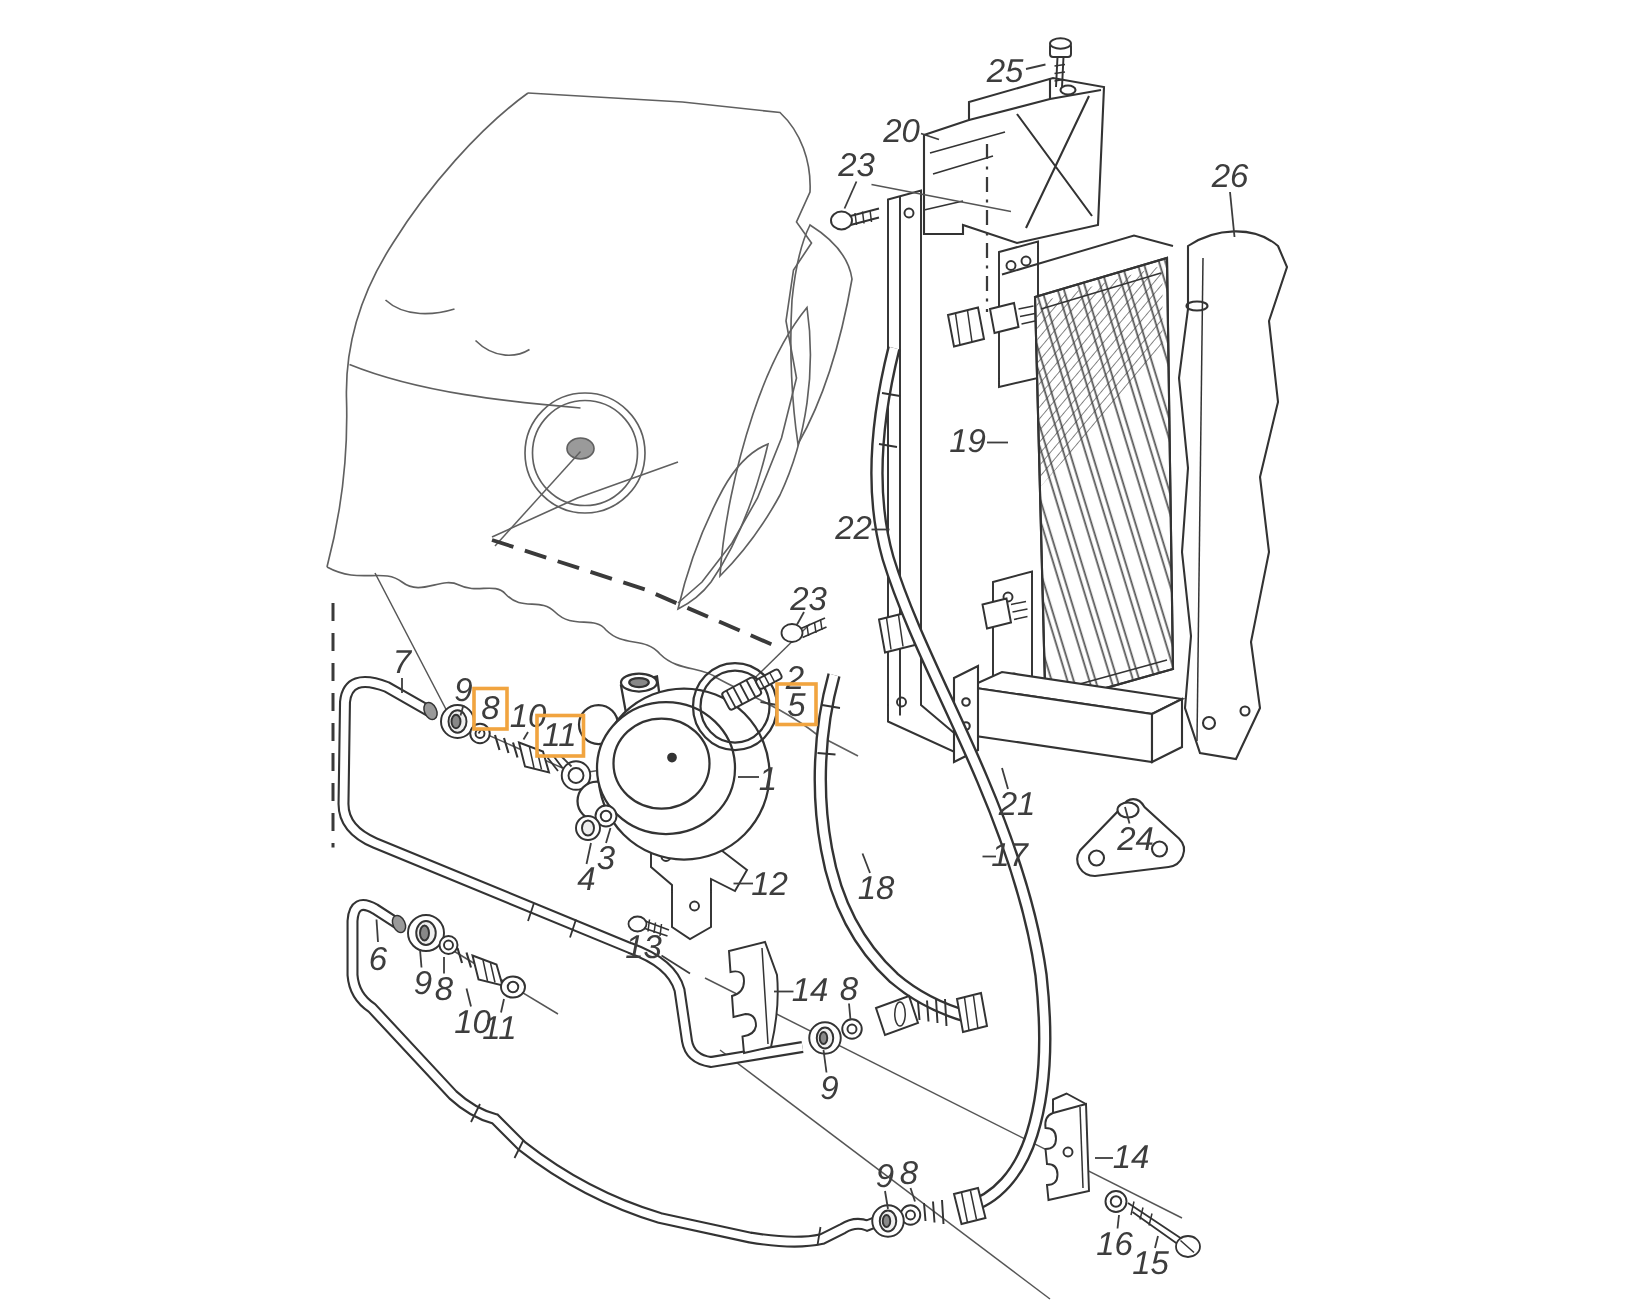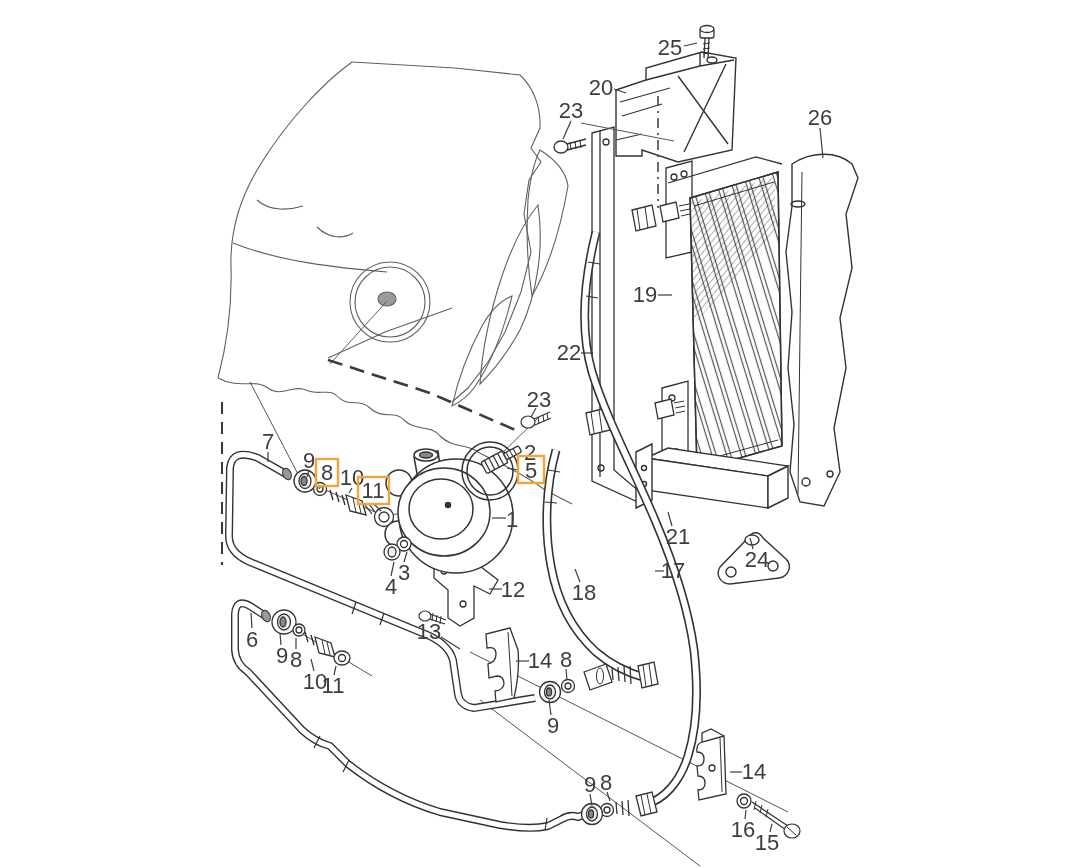--- a/index.html
+++ b/index.html
@@ -1,16 +1,16 @@
 <!DOCTYPE html>
 <html><head>
 <meta charset="utf-8">
 <style>
   html,body{margin:0;padding:0;background:#fff;}
-  #stage{position:relative;width:927px;height:868px;background:#fff;overflow:hidden;}
+  #stage{position:relative;width:927px;height:868px;background:#fff;overflow:hidden;font-style:italic;}
   svg{position:absolute;left:0;top:0;}
   text.callout{font-family:"Liberation Sans","DejaVu Sans",sans-serif;}
 </style>
 </head>
 <body>
 
 <div id="stage">
 <svg width="1085" height="868" viewBox="0 0 1085 868">
   <defs>
     <pattern id="fins" patternUnits="userSpaceOnUse" width="14" height="14" patternTransform="rotate(-17 734 320)">

